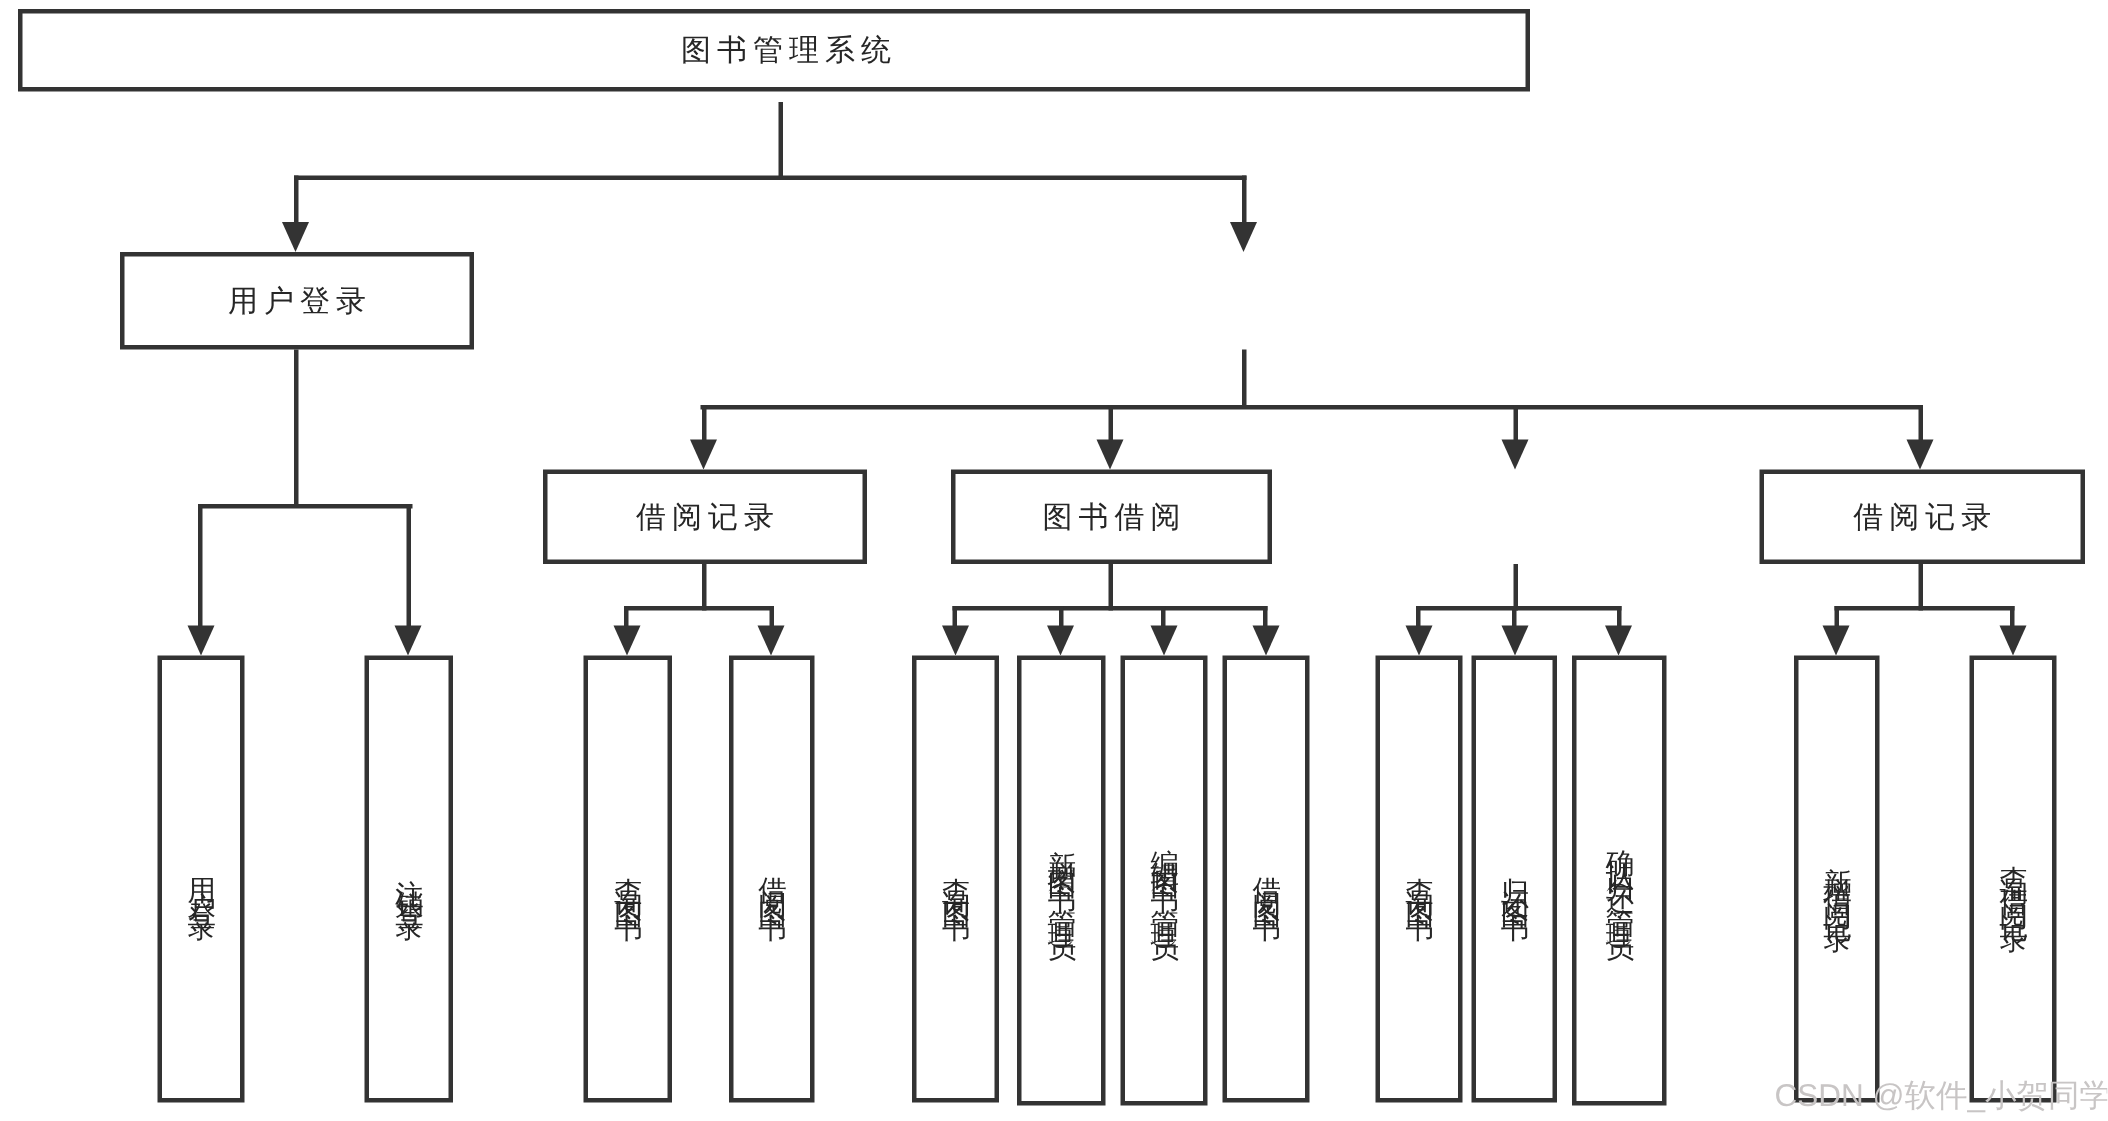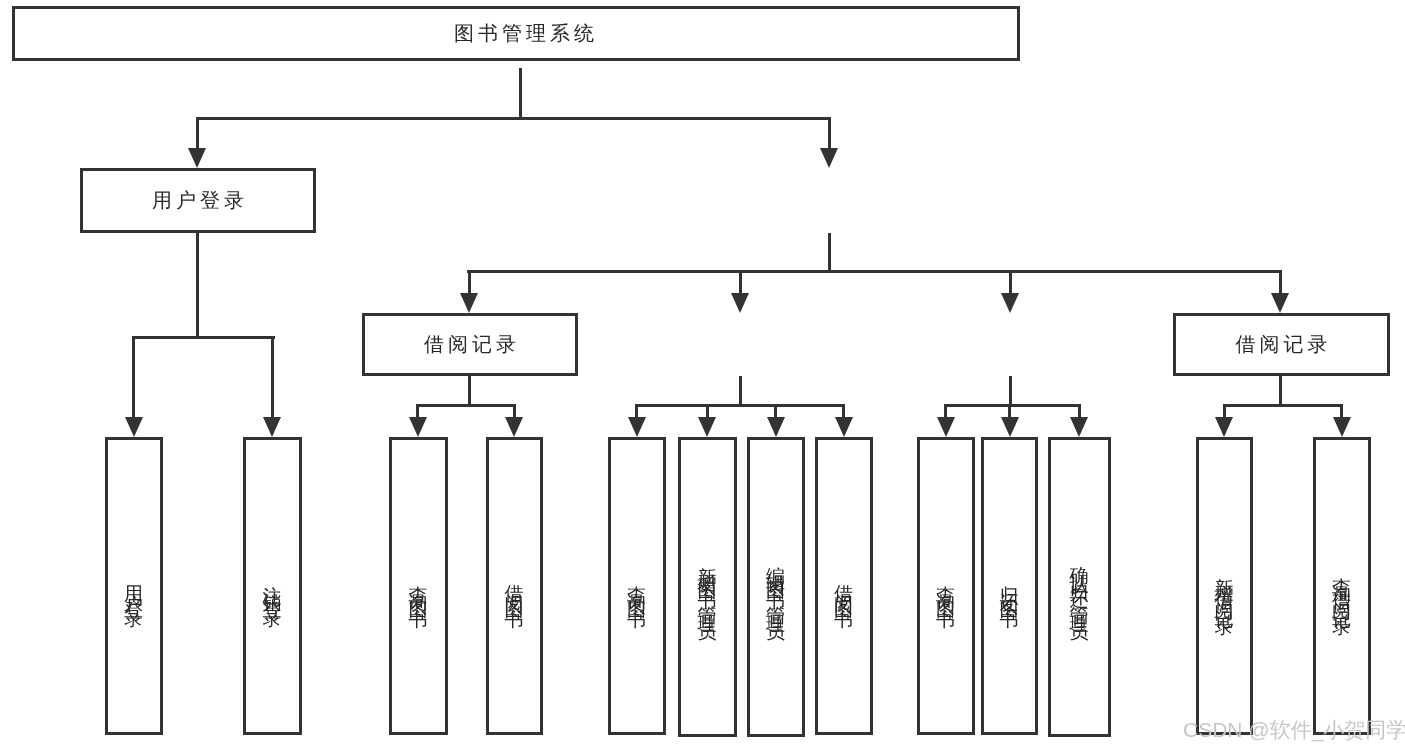--- a/index.html
+++ b/index.html
@@ -104,20 +104,21 @@
   <div class="ln" style="left:468px; top:270px; width:3px; height:25px;"></div>
   <div class="ah" style="left:460px; top:293px;"></div>
   <div class="ln" style="left:739px; top:270px; width:3px; height:25px;"></div>
   <div class="ah" style="left:731px; top:293px;"></div>
   <div class="ln" style="left:1009px; top:270px; width:3px; height:25px;"></div>
   <div class="ah" style="left:1001px; top:293px;"></div>
   <div class="ln" style="left:1279px; top:270px; width:3px; height:25px;"></div>
   <div class="ah" style="left:1271px; top:293px;"></div>
 
   <div class="node" style="left:362px; top:313px; width:216px; height:63px;">借阅记录</div>
+  <div class="node" style="left:634px; top:313px; width:214px; height:63px;">图书借阅</div>
   <div class="node" style="left:1173px; top:313px; width:217px; height:63px;">借阅记录</div>
 
   <div class="ln" style="left:468px; top:376px; width:3px; height:31px;"></div>
   <div class="ln" style="left:739px; top:376px; width:3px; height:31px;"></div>
   <div class="ln" style="left:1009px; top:376px; width:3px; height:31px;"></div>
   <div class="ln" style="left:1279px; top:376px; width:3px; height:31px;"></div>
 
   <div class="ln" style="left:417px; top:404px; width:99px; height:3px;"></div>
   <div class="ln" style="left:635px; top:404px; width:210px; height:3px;"></div>
   <div class="ln" style="left:944px; top:404px; width:137px; height:3px;"></div>

